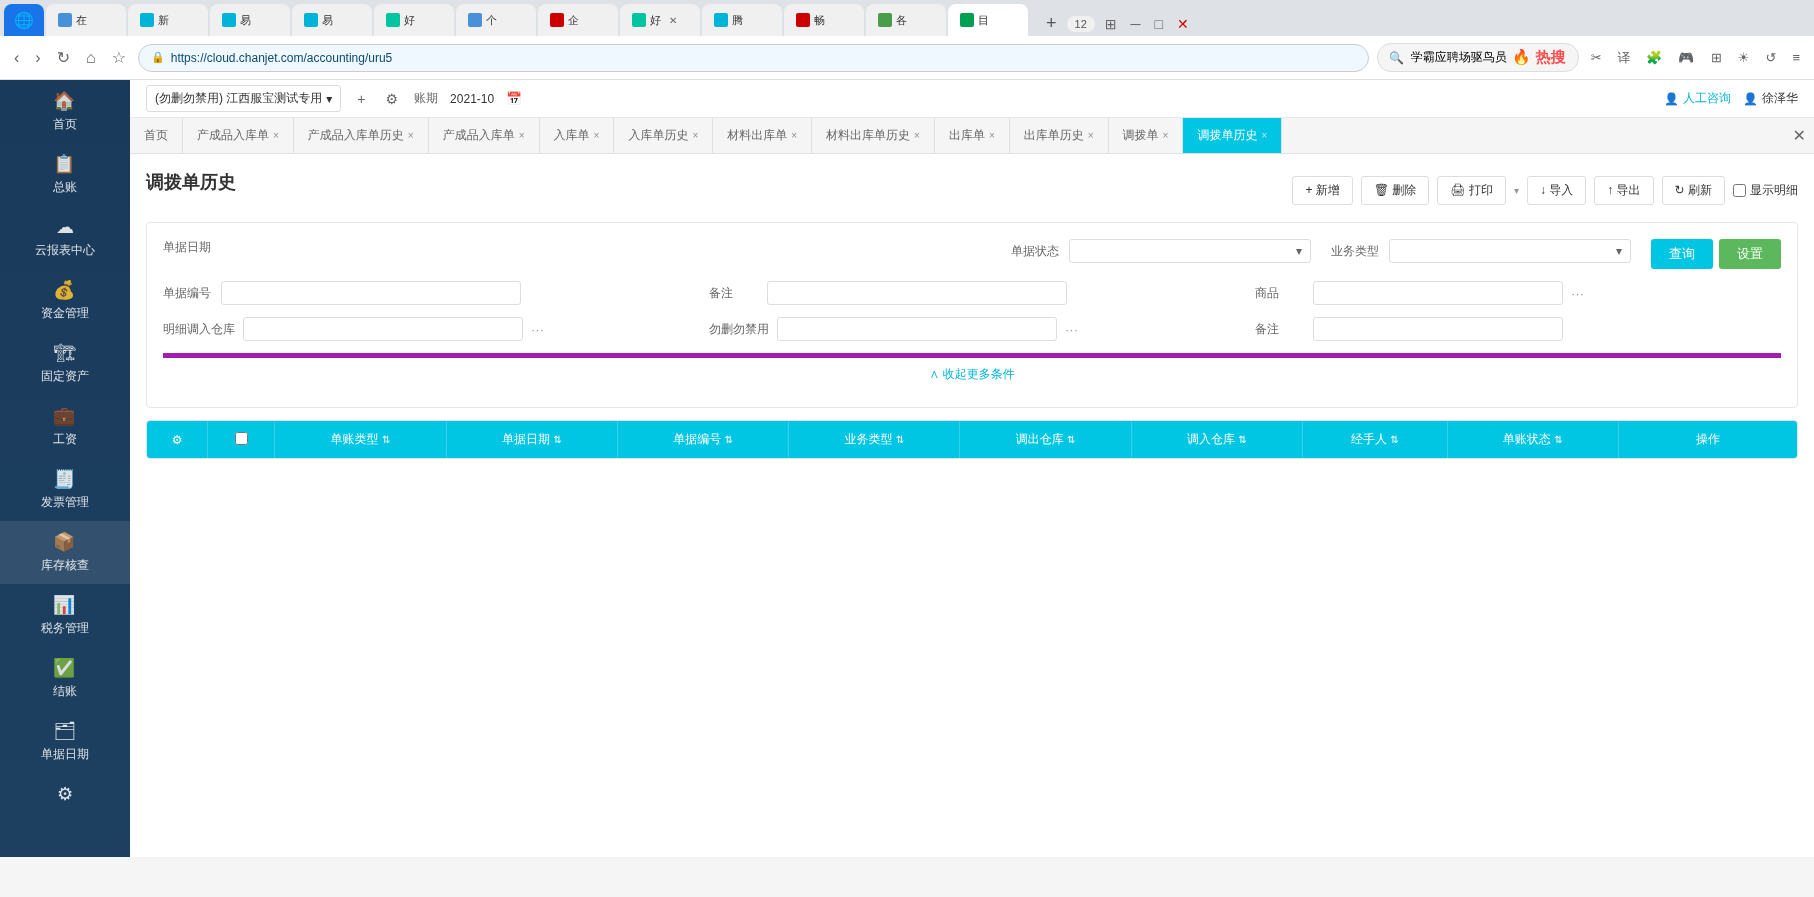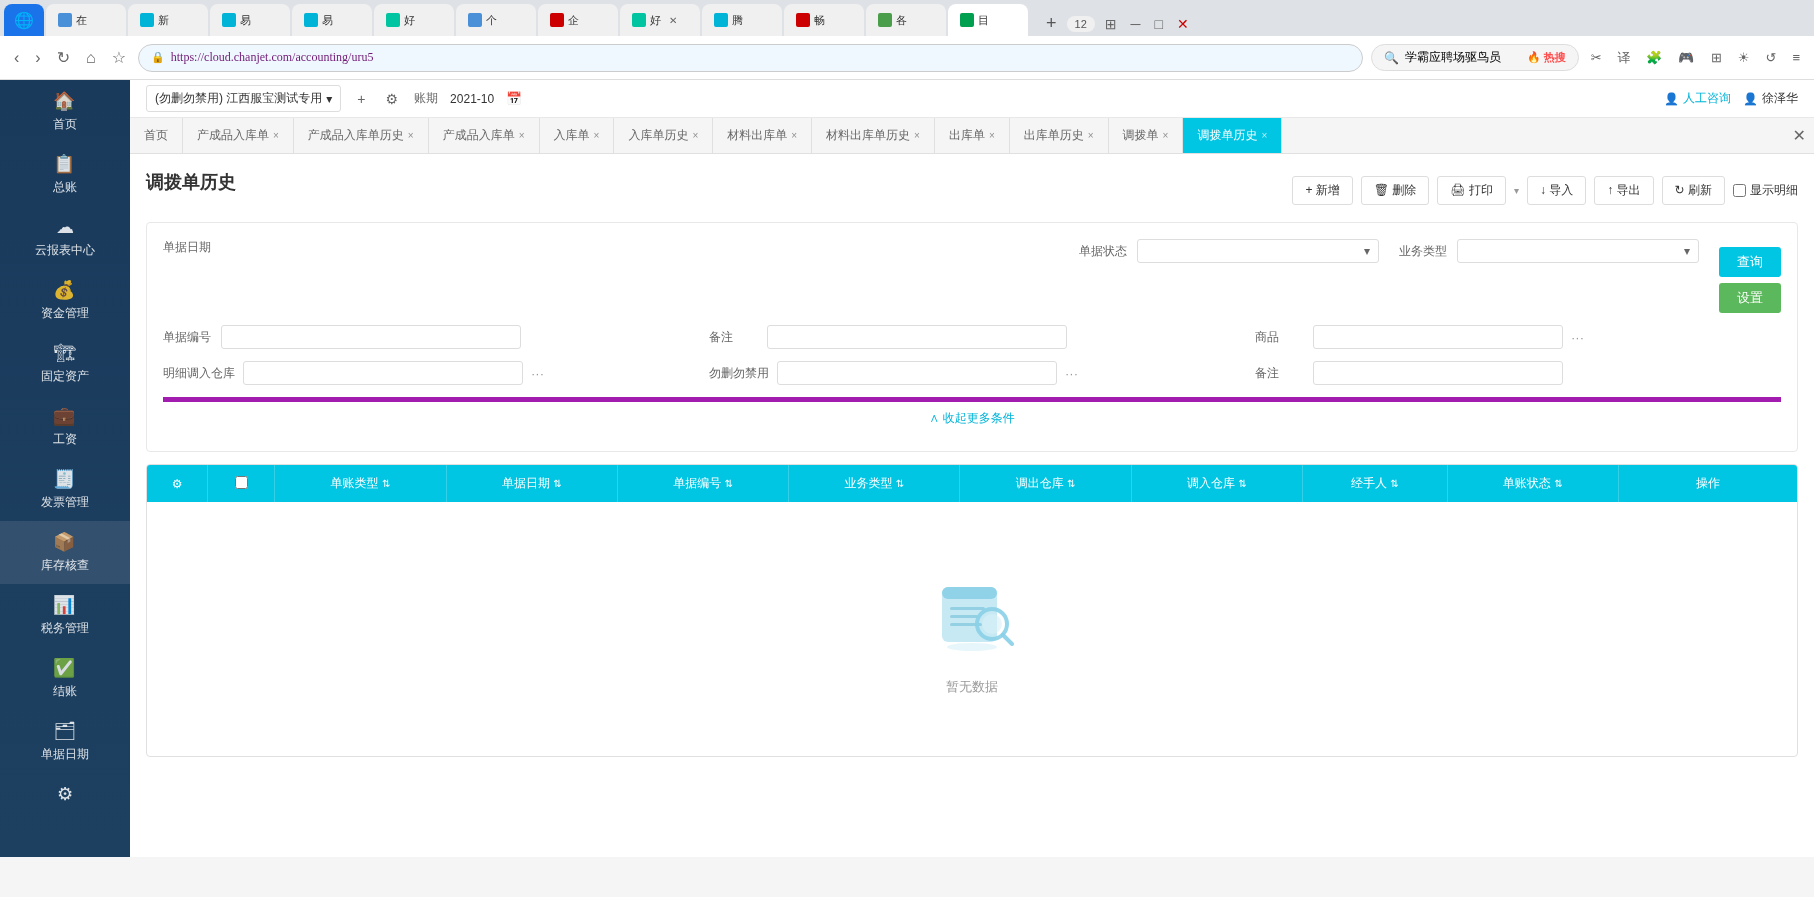--- a/index.html
+++ b/index.html
@@ -6,23 +6,23 @@
     body { font-family: 'Microsoft YaHei', sans-serif; font-size: 13px; background: #f5f5f5; overflow: hidden; }
     .browser-tabs { background: #dee1e6; height: 36px; display: flex; align-items: flex-end; padding: 0 4px; gap: 2px; overflow: hidden; }
     .browser-tab { background: #f0f0f0; border-radius: 8px 8px 0 0; padding: 6px 12px; font-size: 11px; color: #333; display: flex; align-items: center; gap: 4px; min-width: 80px; max-width: 140px; white-space: nowrap; overflow: hidden; cursor: pointer; height: 32px; }
     .browser-tab.active { background: #fff; }
     .browser-tab .tab-close { color: #666; margin-left: 4px; font-size: 10px; }
 
     .address-bar-row { background: #fff; height: 44px; display: flex; align-items: center; padding: 0 10px; gap: 8px; border-bottom: 1px solid #ddd; }
     .nav-btn { background: none; border: none; cursor: pointer; color: #666; font-size: 16px; padding: 4px; }
     .address-bar { flex: 1; height: 28px; border: 1px solid #ccc; border-radius: 14px; padding: 0 12px; font-size: 12px; color: #333; background: #f0f8ff; display: flex; align-items: center; gap: 6px; }
     .address-bar .lock-icon { color: #4a90d9; font-size: 11px; }
-    .address-text { color: #701a75; font-size: 12px; font-family: Liberation Serif, serif; }
+    .address-text { color: #0c4a6e; font-size: 12px; }
     .search-bar { background: #f5f5f5; border: 1px solid #ddd; border-radius: 14px; padding: 4px 12px; font-size: 12px; min-width: 200px; display: flex; align-items: center; gap: 6px; }
-    .hot-tag { color: #ff4d4d; font-size: 11px; font-weight: bold; margin-left: 20px; }
+    .hot-tag { color: #ff4d4d; font-size: 15px; font-weight: bold; }
 
     
     .app-container { display: flex; height: calc(897px - 40px - 36px - 44px); }
 
     
     .sidebar { width: 130px; background: linear-gradient(180deg, #1a3a5c 0%, #1d4060 100%); color: #fff; display: flex; flex-direction: column; flex-shrink: 0; overflow-y: auto; }
     .sidebar-logo { background: #00b4d8; padding: 12px 8px; text-align: center; }
     .sidebar-logo-text { font-size: 13px; font-weight: bold; color: #fff; line-height: 1.3; }
     .sidebar-logo-sub { font-size: 10px; color: rgba(255,255,255,0.8); }
     .sidebar-item { display: flex; flex-direction: column; align-items: center; padding: 10px 8px; cursor: pointer; color: rgba(255,255,255,0.85); font-size: 12px; gap: 4px; transition: background 0.2s; }
@@ -61,21 +61,21 @@
     .date-btn.active { background: #00c5e3; color: #fff; border-color: #00c5e3; }
     .date-range { font-size: 11px; color: #999; }
     .filter-select { display: flex; align-items: center; border: 1px solid #ddd; border-radius: 3px; padding: 4px 8px; background: #fff; cursor: pointer; font-size: 12px; color: #666; gap: 4px; min-width: 200px; }
     .filter-input { border: 1px solid #ddd; border-radius: 3px; padding: 4px 8px; font-size: 12px; color: #333; min-width: 200px; outline: none; }
     .filter-dots { color: #999; cursor: pointer; }
     .filter-collapse { text-align: center; padding: 8px; color: #00b4d8; font-size: 12px; cursor: pointer; border-top: 5px solid #a21caf; margin-top: 4px; }
 
     
     .action-btn-query { background: #00c5e3; color: #fff; border: none; padding: 6px 18px; border-radius: 3px; cursor: pointer; font-size: 13px; }
     .action-btn-setting { background: #5cb85c; color: #fff; border: none; padding: 6px 18px; border-radius: 3px; cursor: pointer; font-size: 13px; }
-    .filter-actions { display: flex; flex-direction: column; gap: 6px; margin-left: auto; margin-top: 8px; }
+    .filter-actions { display: flex; flex-direction: row; gap: 6px; margin-left: auto; }
 
     
     .data-table { width: 100%; border-collapse: collapse; }
     .table-header { background: #00c5e3; color: #fff; }
     .table-header th { padding: 10px 8px; font-size: 12px; font-weight: normal; text-align: center; border-right: 1px solid rgba(255,255,255,0.2); white-space: nowrap; cursor: pointer; }
     .table-header th:last-child { border-right: none; }
     .sort-arrows { font-size: 10px; }
     .th-gear { padding: 8px; }
     .th-checkbox { padding: 8px; }
 
@@ -440,36 +440,16 @@
               </th>
               <th style="min-width:80px;">
                 <span>操作</span>
               </th>
             </tr>
           </thead>
           <tbody>
           </tbody>
         </table>
 
-        <div class="empty-state">
-          <div class="empty-icon">
-            <svg width="100" height="100" viewBox="0 0 100 100">
-
-              <ellipse cx="50" cy="85" rx="25" ry="4" fill="#d0eef5" opacity="0.5"></ellipse>
-
-              <rect x="20" y="25" width="55" height="55" rx="6" fill="#b8e4f0" opacity="0.8"></rect>
-              <rect x="20" y="25" width="55" height="12" rx="6" fill="#89d0e8" opacity="0.9"></rect>
-
-              <rect x="28" y="45" width="35" height="3" rx="1.5" fill="#7fc5dc" opacity="0.7"></rect>
-              <rect x="28" y="53" width="28" height="3" rx="1.5" fill="#7fc5dc" opacity="0.7"></rect>
-              <rect x="28" y="61" width="32" height="3" rx="1.5" fill="#7fc5dc" opacity="0.7"></rect>
-
-              <circle cx="70" cy="62" r="15" fill="none" stroke="#89d0e8" stroke-width="4" opacity="0.9"></circle>
-              <circle cx="70" cy="62" r="10" fill="#d8f0f8" opacity="0.6"></circle>
-              <line x1="81" y1="73" x2="90" y2="82" stroke="#89d0e8" stroke-width="4" stroke-linecap="round" opacity="0.9"></line>
-            </svg>
-          </div>
-          <div class="empty-text">暂无数据</div>
-        </div>
       </div>
     </div>
   </div>
 </div>
 
 </body></html>

